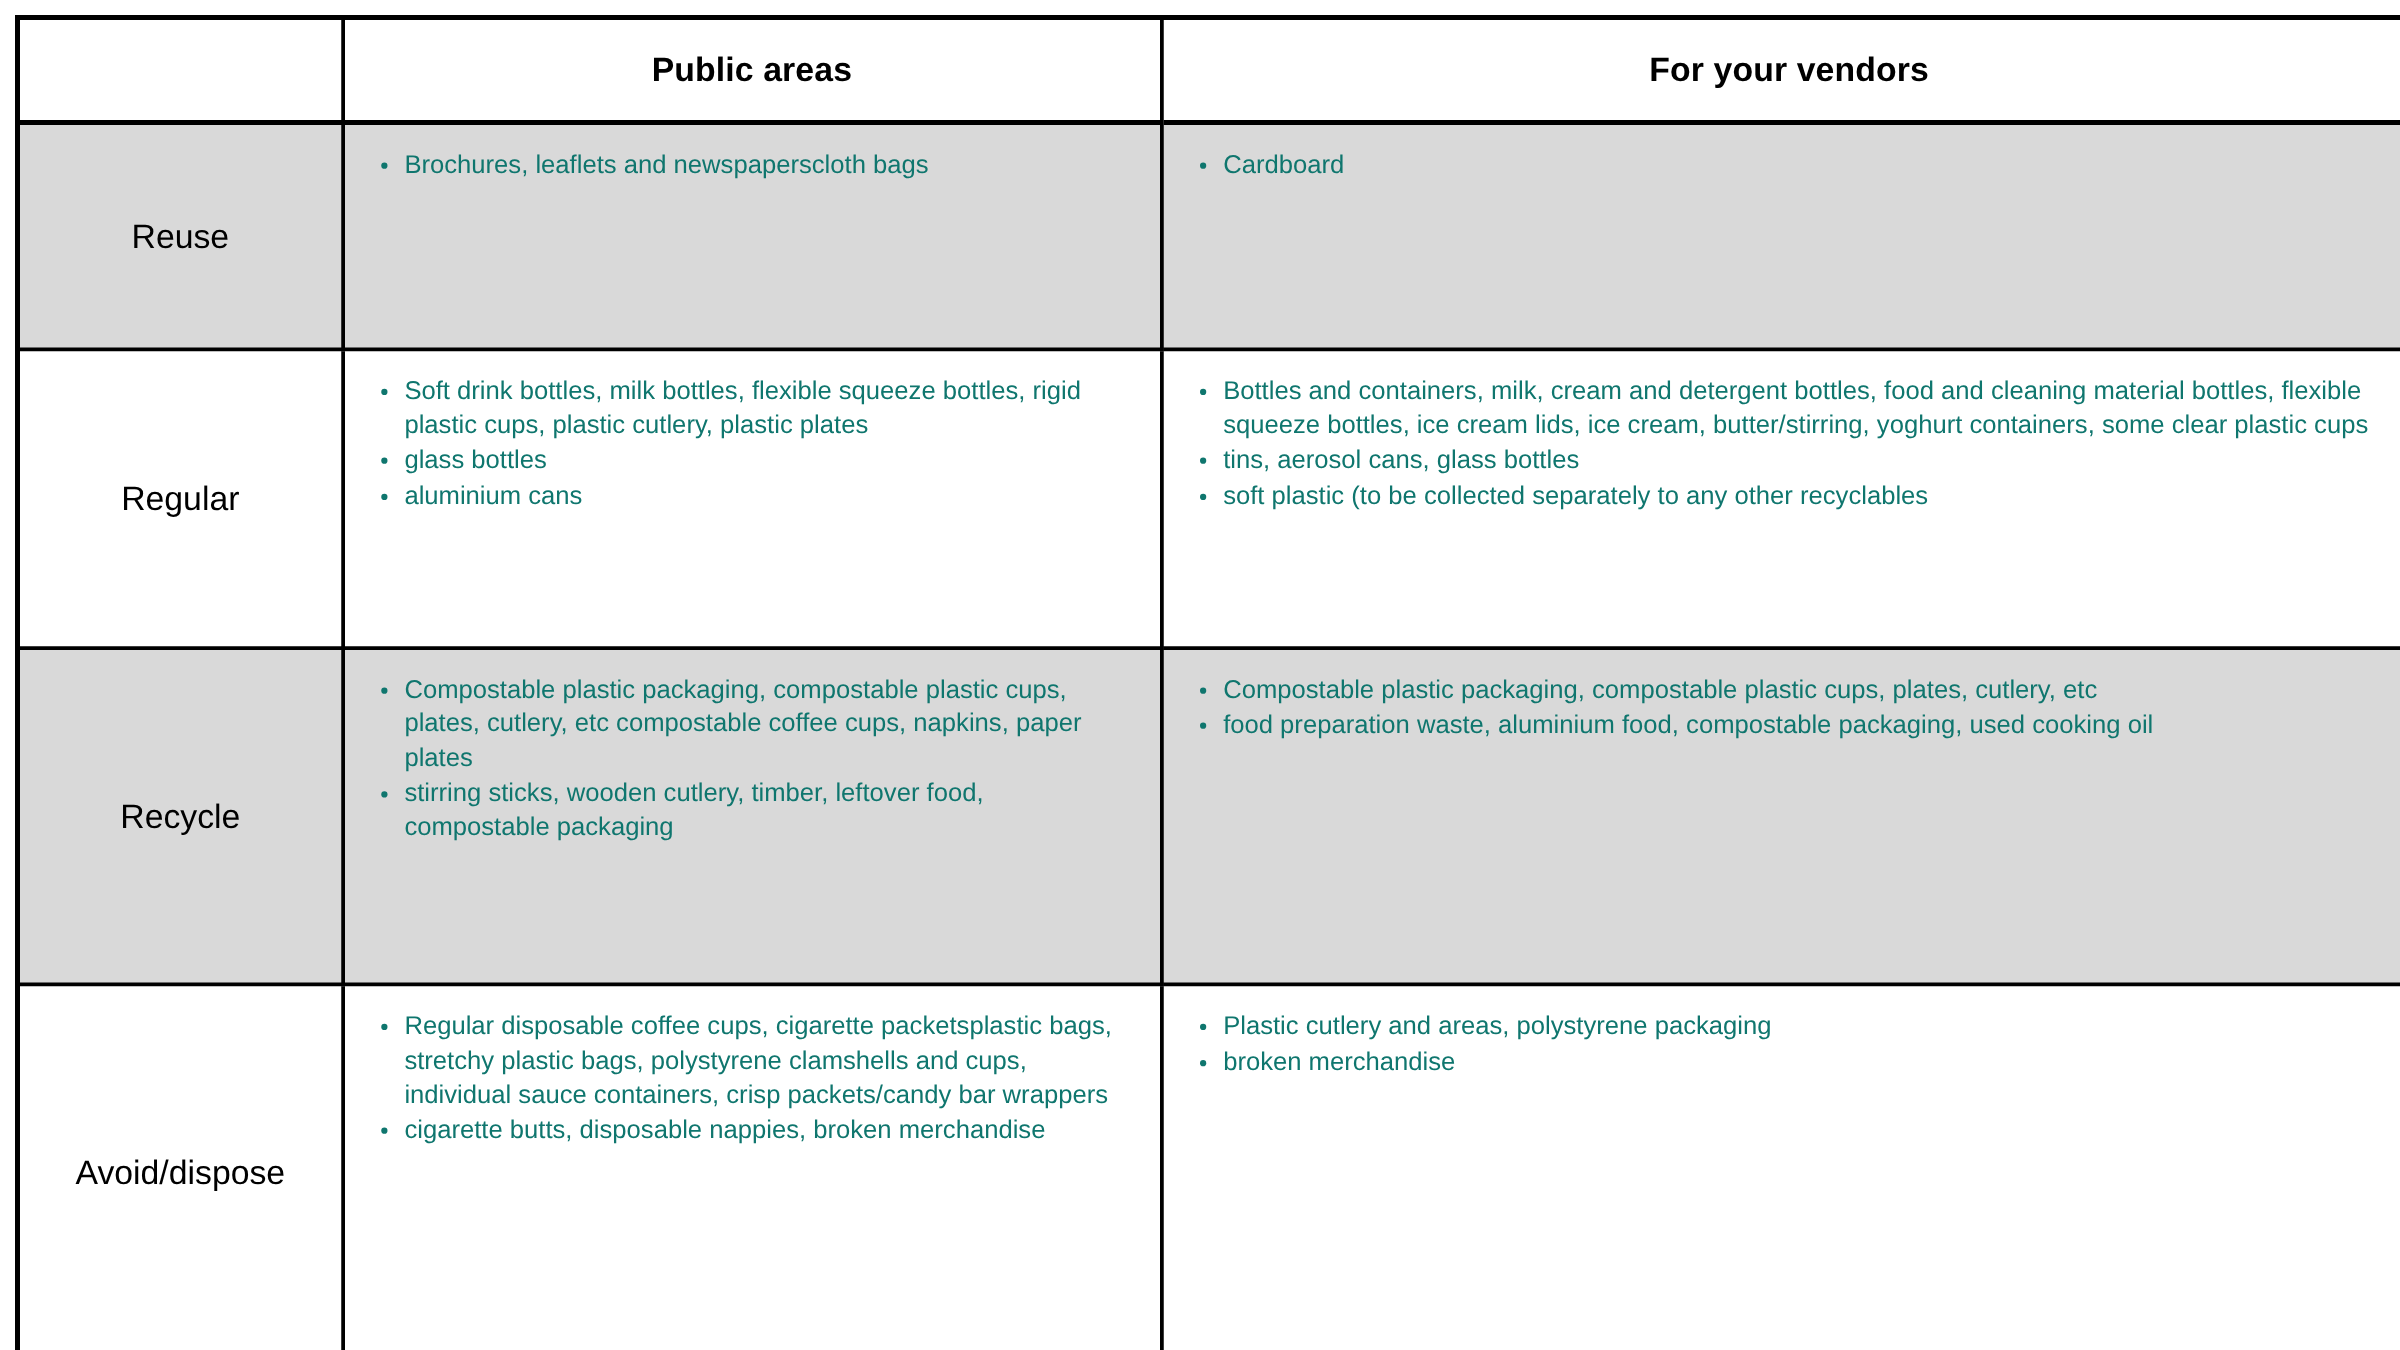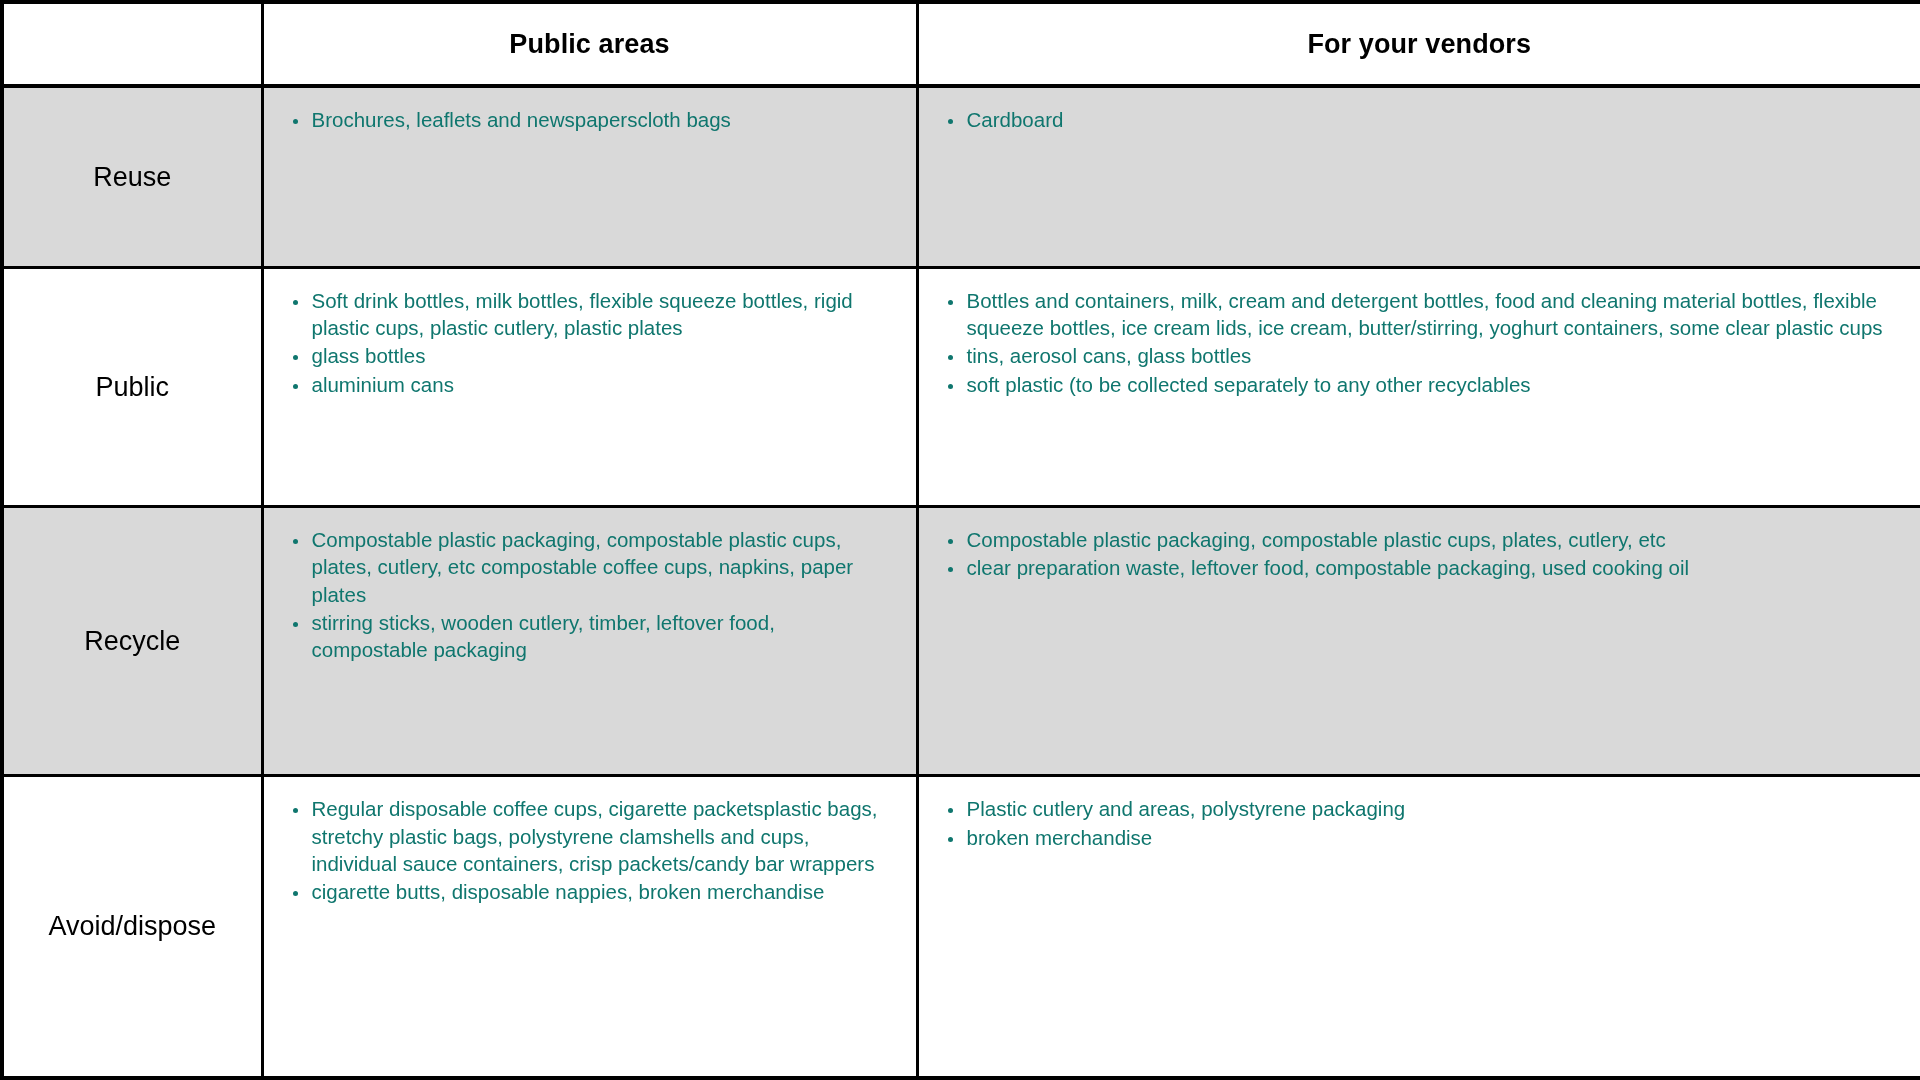--- a/index.html
+++ b/index.html
@@ -11,21 +11,21 @@
     width: 1920px;
     height: 1080px;
     font-family: "Liberation Sans", sans-serif;
     overflow: hidden;
   }
 
   .table-wrap {
     width: 1920px;
     height: 1080px;
     box-sizing: border-box;
-    padding: 0;
+    padding: 12px;
   }
 
   table.waste-table {
     border-collapse: collapse;
     width: 1920px;
     height: 1080px;
     table-layout: fixed;
     border: 4px solid #000000;
   }
 
@@ -123,21 +123,21 @@
           </ul>
         </td>
         <td class="content">
           <ul>
             <li>Cardboard</li>
           </ul>
         </td>
       </tr>
 
       <tr class="plain row-recycle">
-        <td class="row-label">Public</td>
+        <td class="row-label">Regular</td>
         <td class="content">
           <ul>
             <li>Soft drink bottles, milk bottles, flexible squeeze bottles, rigid plastic cups, plastic cutlery, plastic plates</li>
             <li>glass bottles</li>
             <li>aluminium cans</li>
           </ul>
         </td>
         <td class="content">
           <ul>
             <li>Bottles and containers, milk, cream and detergent bottles, food and cleaning material bottles, flexible squeeze bottles, ice cream lids, ice cream, butter/stirring, yoghurt containers, some clear plastic cups</li>
@@ -151,21 +151,21 @@
         <td class="row-label">Recycle</td>
         <td class="content">
           <ul>
             <li>Compostable plastic packaging, compostable plastic cups, plates, cutlery, etc compostable coffee cups, napkins, paper plates</li>
             <li>stirring sticks, wooden cutlery, timber, leftover food, compostable packaging</li>
           </ul>
         </td>
         <td class="content">
           <ul>
             <li>Compostable plastic packaging, compostable plastic cups, plates, cutlery, etc</li>
-            <li>clear preparation waste, leftover food, compostable packaging, used cooking oil</li>
+            <li>food preparation waste, aluminium food, compostable packaging, used cooking oil</li>
           </ul>
         </td>
       </tr>
 
       <tr class="plain row-avoid">
         <td class="row-label">Avoid/dispose</td>
         <td class="content">
           <ul>
             <li>Regular disposable coffee cups, cigarette packetsplastic bags, stretchy plastic bags, polystyrene clamshells and cups, individual sauce containers, crisp packets/candy bar wrappers</li>
             <li>cigarette butts, disposable nappies, broken merchandise</li>

